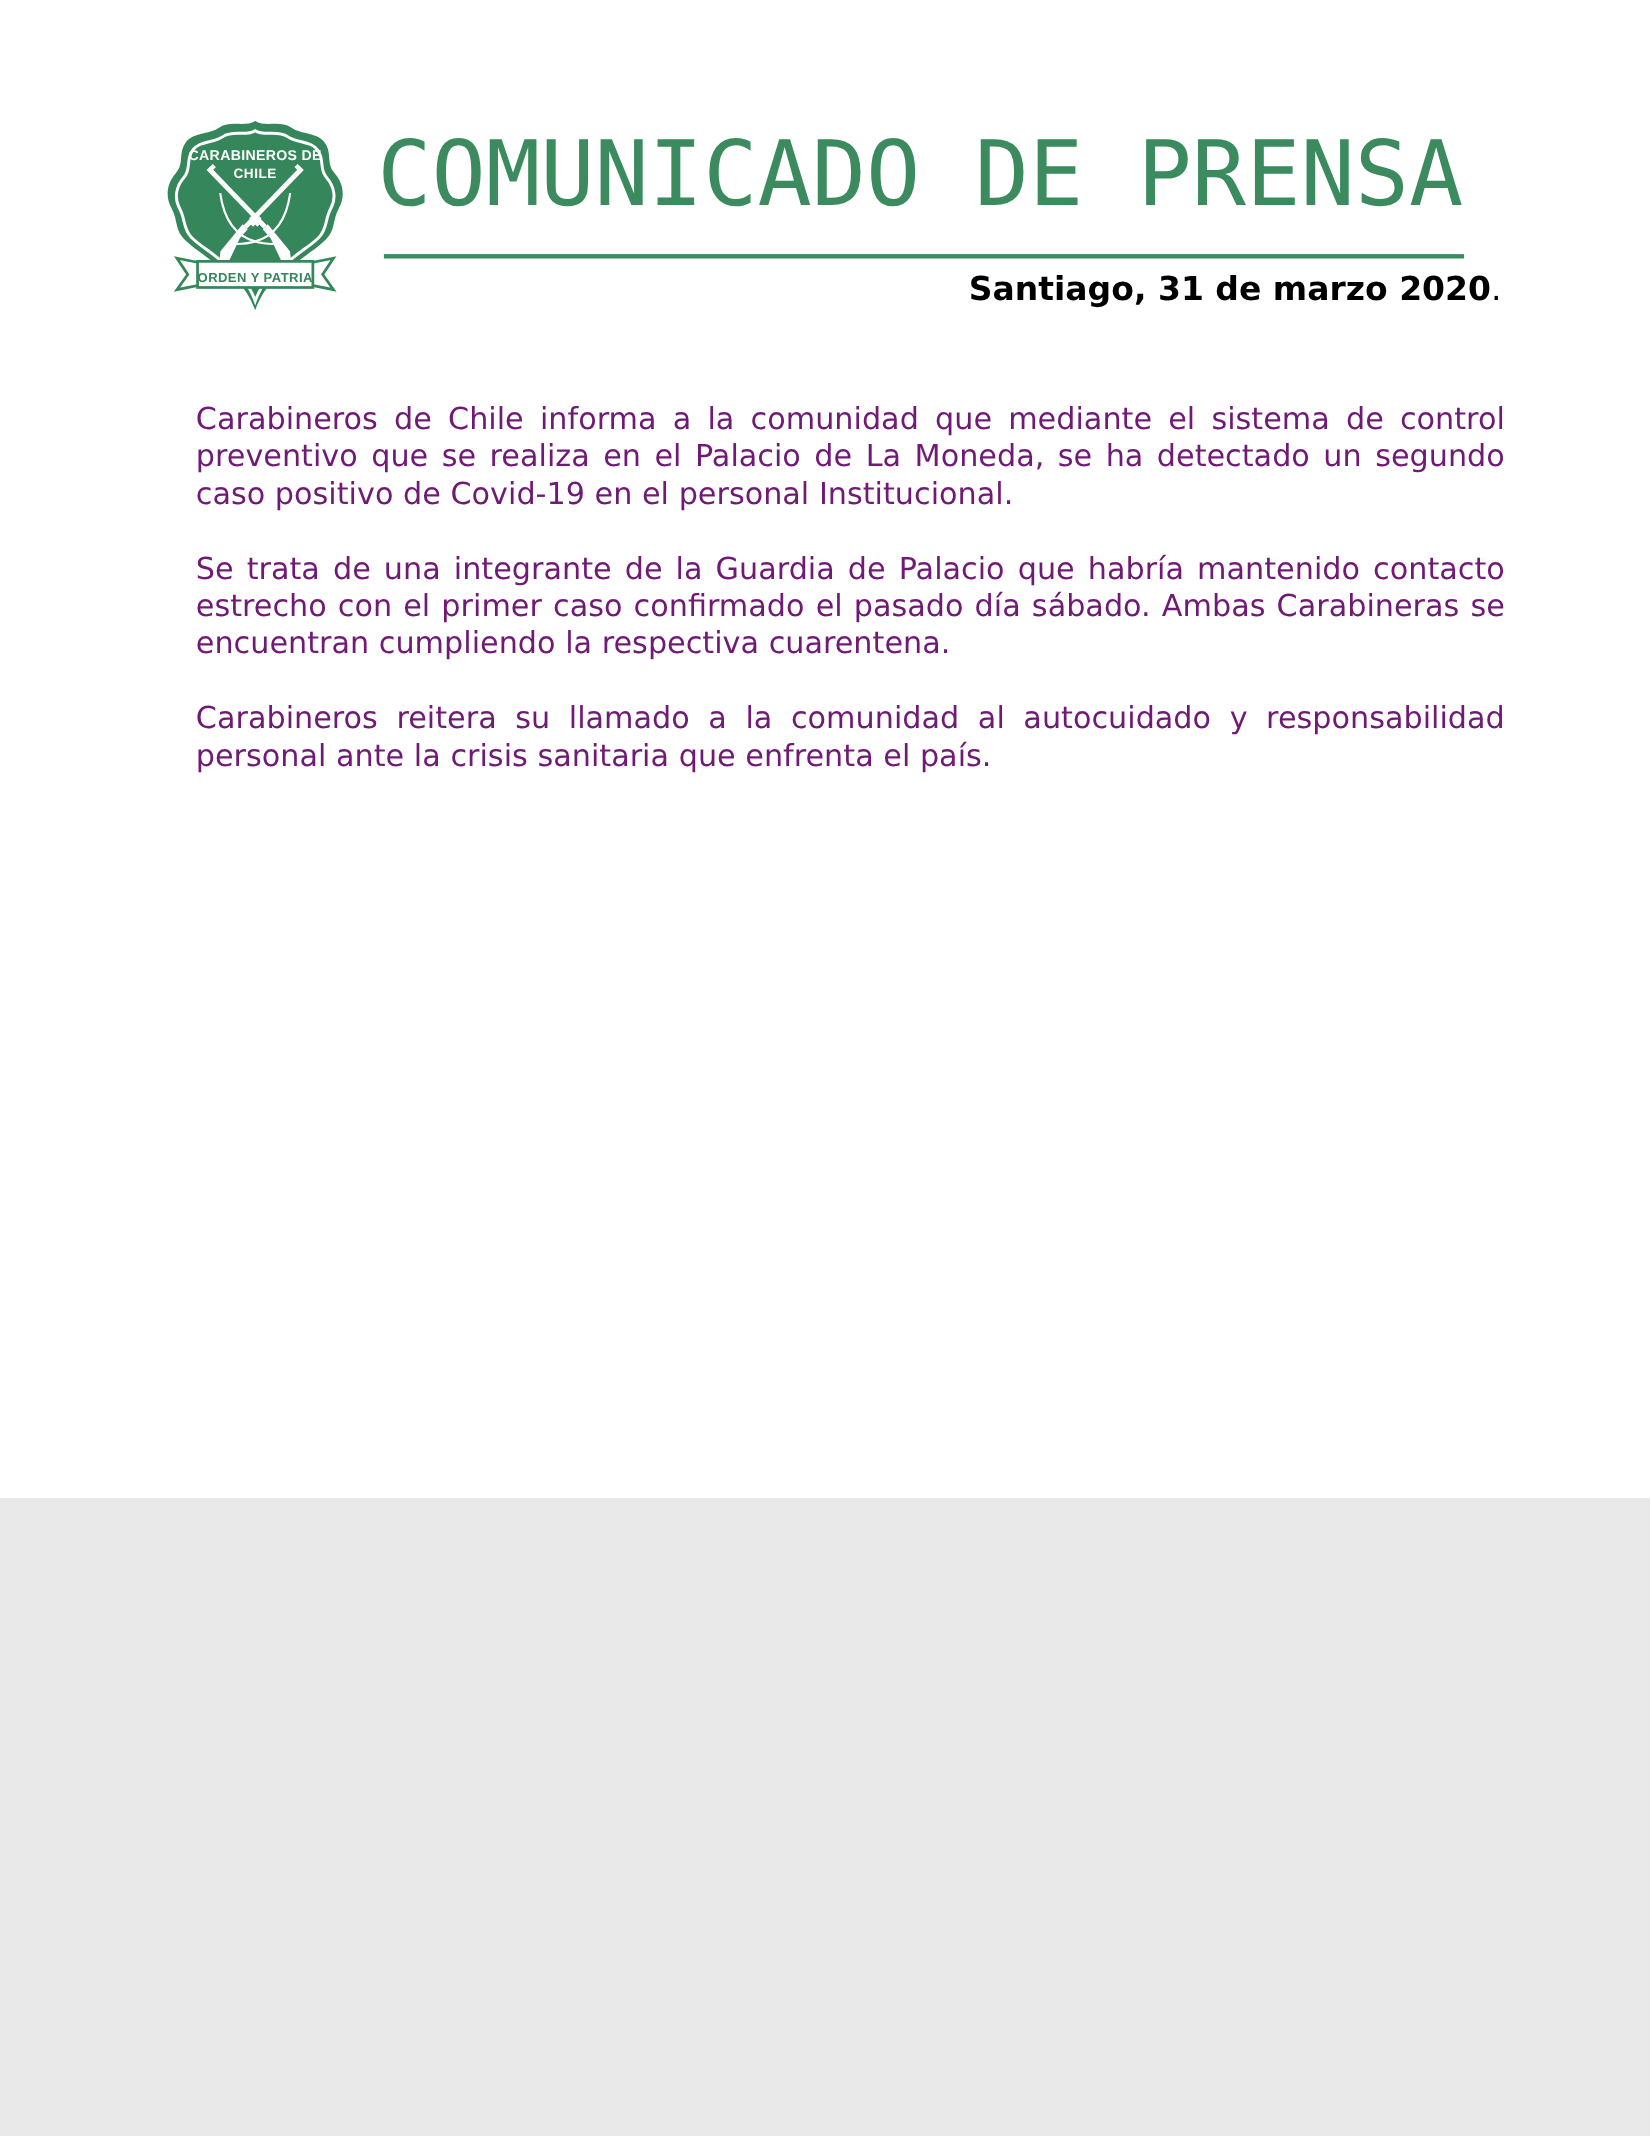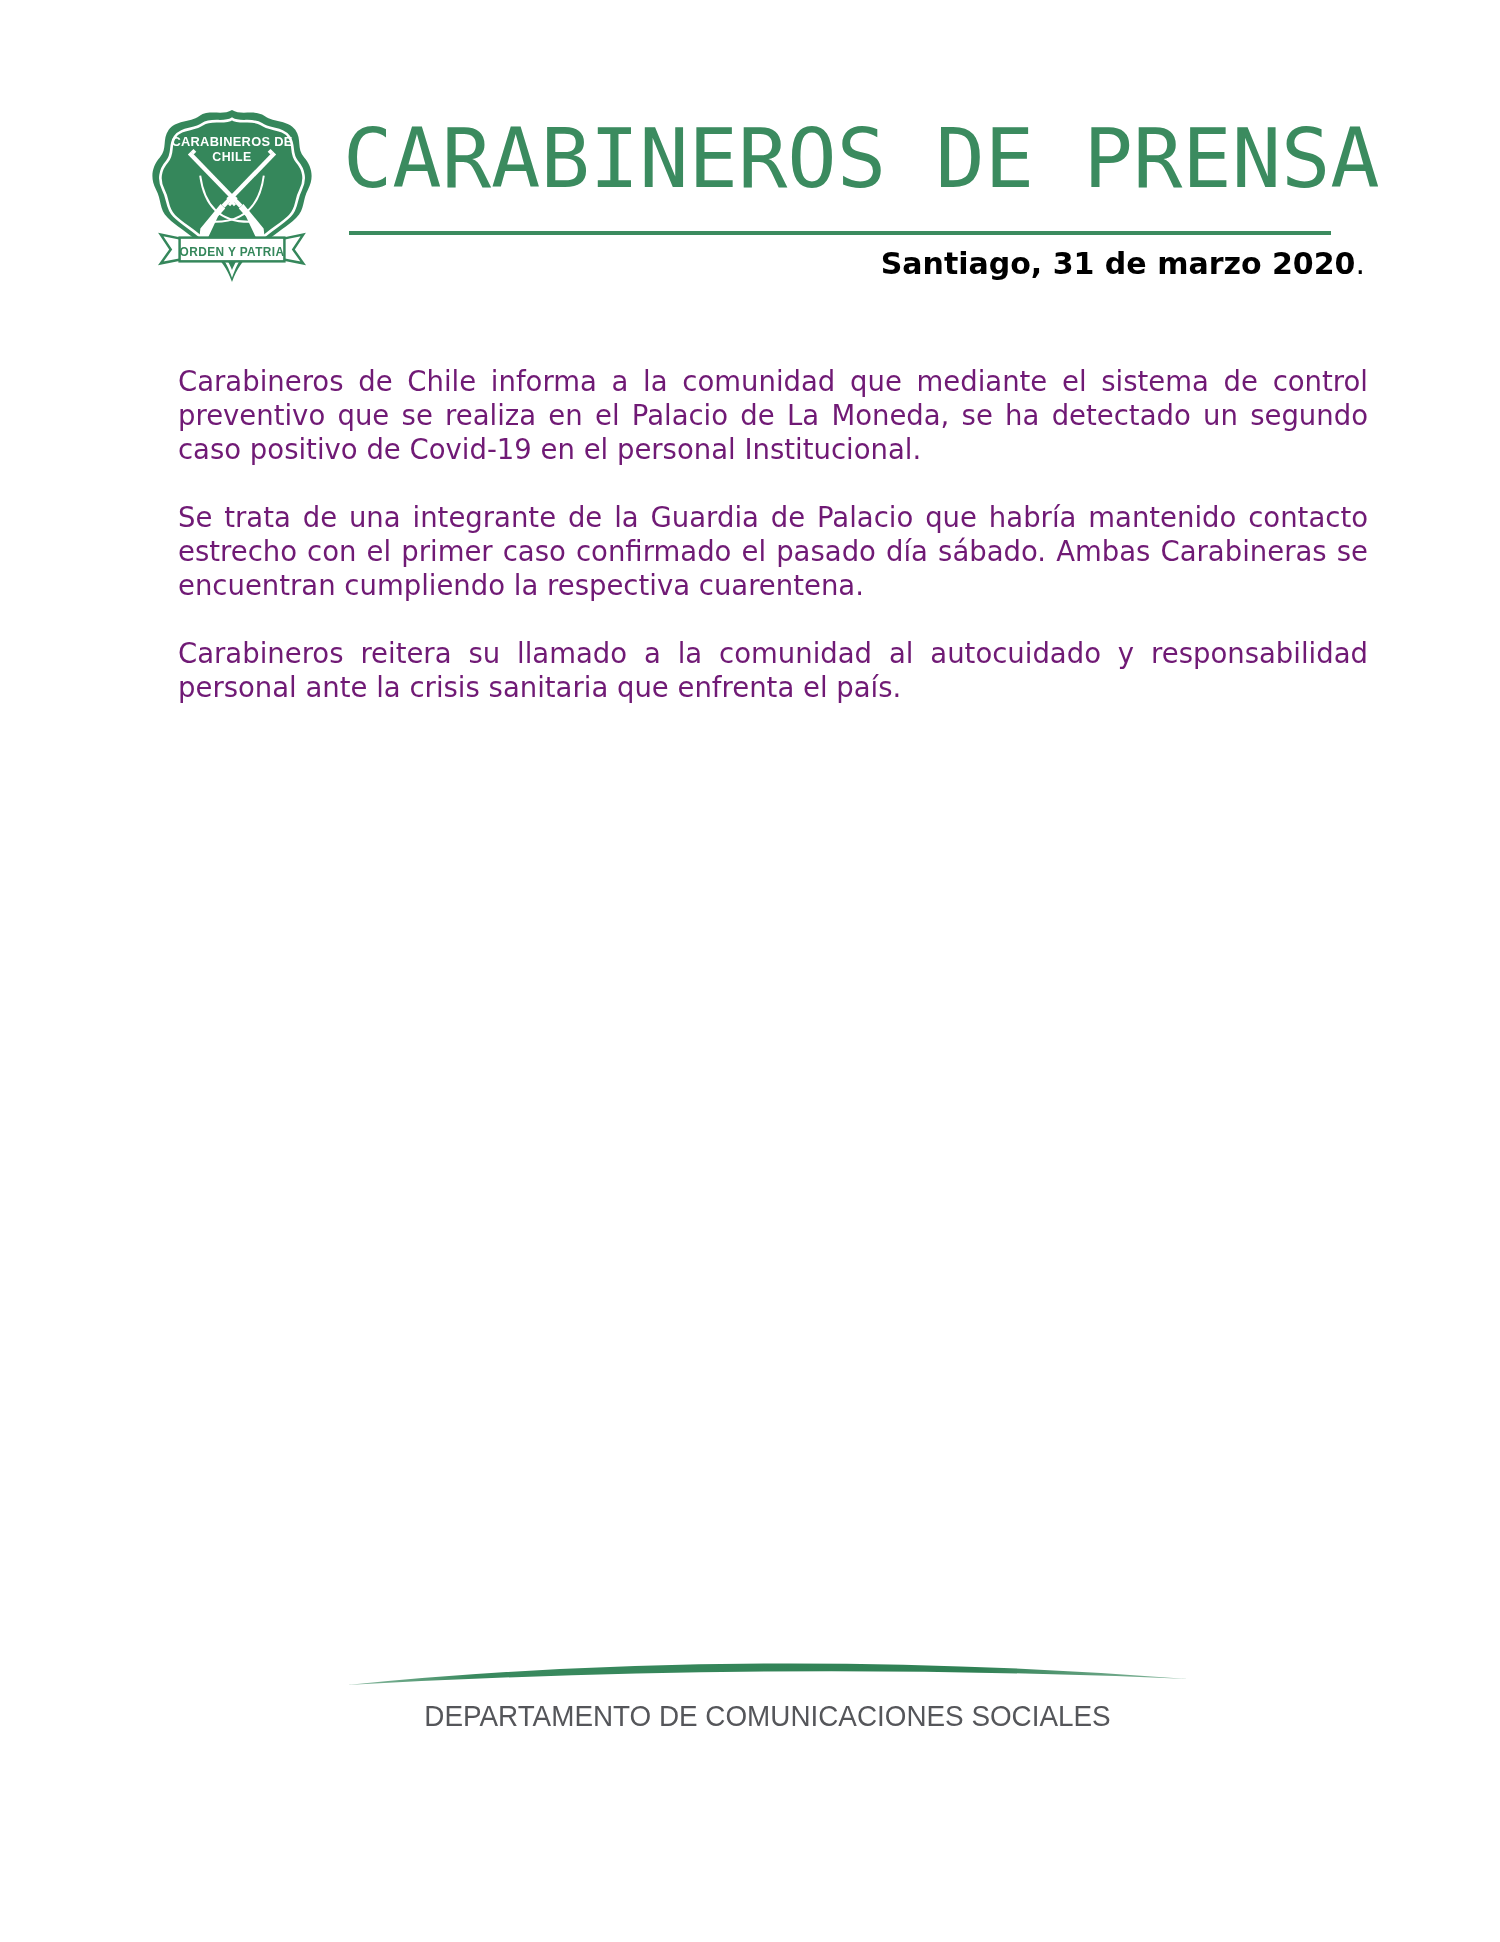--- a/index.html
+++ b/index.html
@@ -1,18 +1,18 @@
 <!DOCTYPE html>
 <html><head>
 <meta charset="utf-8">
 <style>
   html,body{margin:0;padding:0;background:#e9e9e9;}
   .page{
     position:relative;
-    width:1500px;height:1942px;
+    width:1500px;height:1362px;
     margin:0 auto;
     background:#ffffff;
     overflow:hidden;
     font-family:"DejaVu Sans",sans-serif;
   }
   
   .logo{
     position:absolute;left:143px;top:103px;
     width:178px;height:200px;
   }
@@ -127,21 +127,21 @@
     </g>
 
     <g transform="translate(90,147)">
       <polygon points="-52,-11 -72,-15 -62,0 -72,14 -52,10" fill="#ffffff" stroke="#35875b" stroke-width="2.5"></polygon>
       <polygon points="52,-11 72,-15 62,0 72,14 52,10" fill="#ffffff" stroke="#35875b" stroke-width="2.5"></polygon>
       <rect x="-53" y="-12" width="106" height="24" fill="#ffffff" stroke="#35875b" stroke-width="2.5"></rect>
       <text x="0" y="6.5" text-anchor="middle" fill="#35875b" font-family="Liberation Sans, sans-serif" font-size="12" font-weight="bold" letter-spacing="0.4">ORDEN Y PATRIA</text>
     </g>
   </svg>
 
-  <div class="masthead-title">CARABINEROS DE PRENSA</div>
+  <div class="masthead-title">COMUNICADO DE PRENSA</div>
   <div class="title-rule"></div>
 
   <div class="dateline">
     <span class="d-bold">Santiago, 31 de marzo 2020</span><span class="d-period">.</span>
   </div>
 
   <div class="doc-body">
     <p>Carabineros de Chile informa a la comunidad que mediante el sistema de control preventivo que se realiza en el Palacio de La Moneda, se ha detectado un segundo caso positivo de Covid-19 en el personal Institucional.</p>
     <p>Se trata de una integrante de la Guardia de Palacio que habría mantenido contacto estrecho con el primer caso confirmado el pasado día sábado. Ambas Carabineras se encuentran cumpliendo la respectiva cuarentena.</p>
     <p>Carabineros reitera su llamado a la comunidad al autocuidado y responsabilidad personal ante la crisis sanitaria que enfrenta el país.</p>

